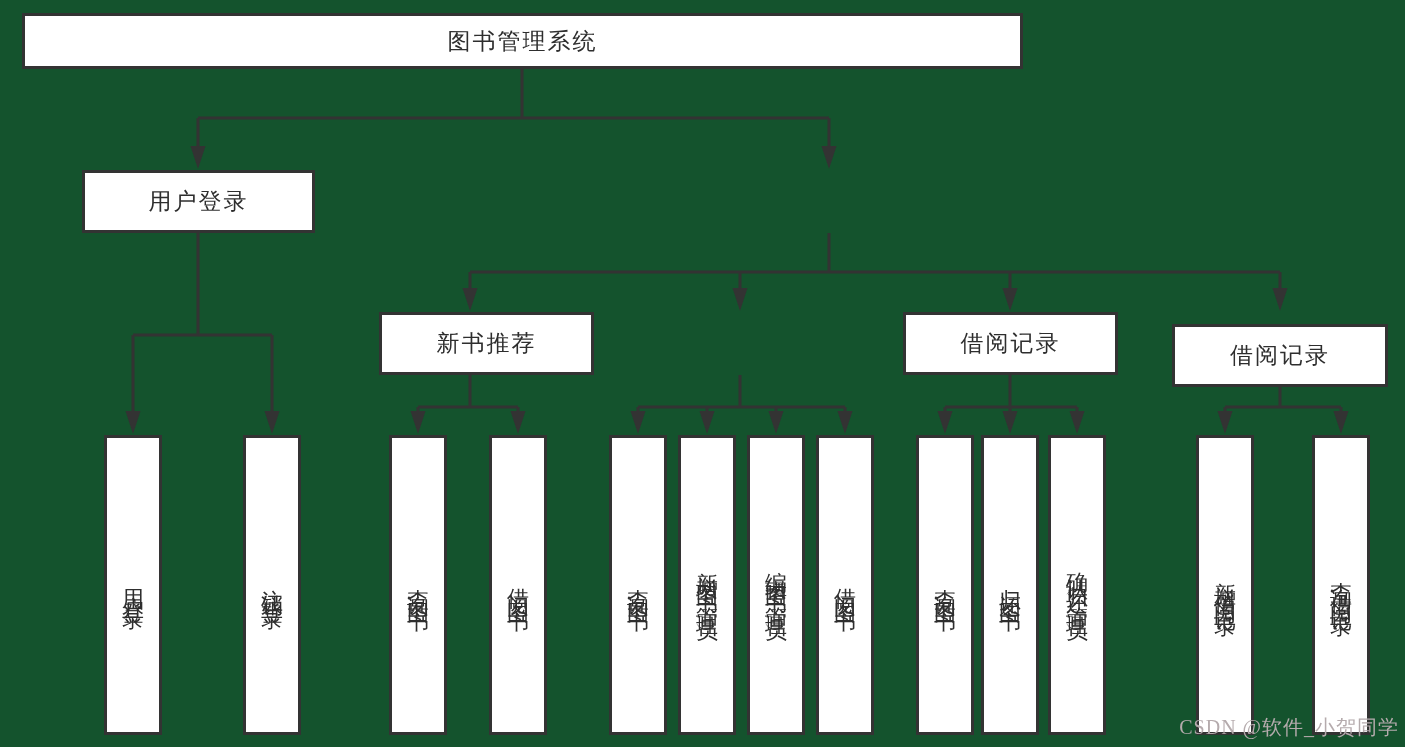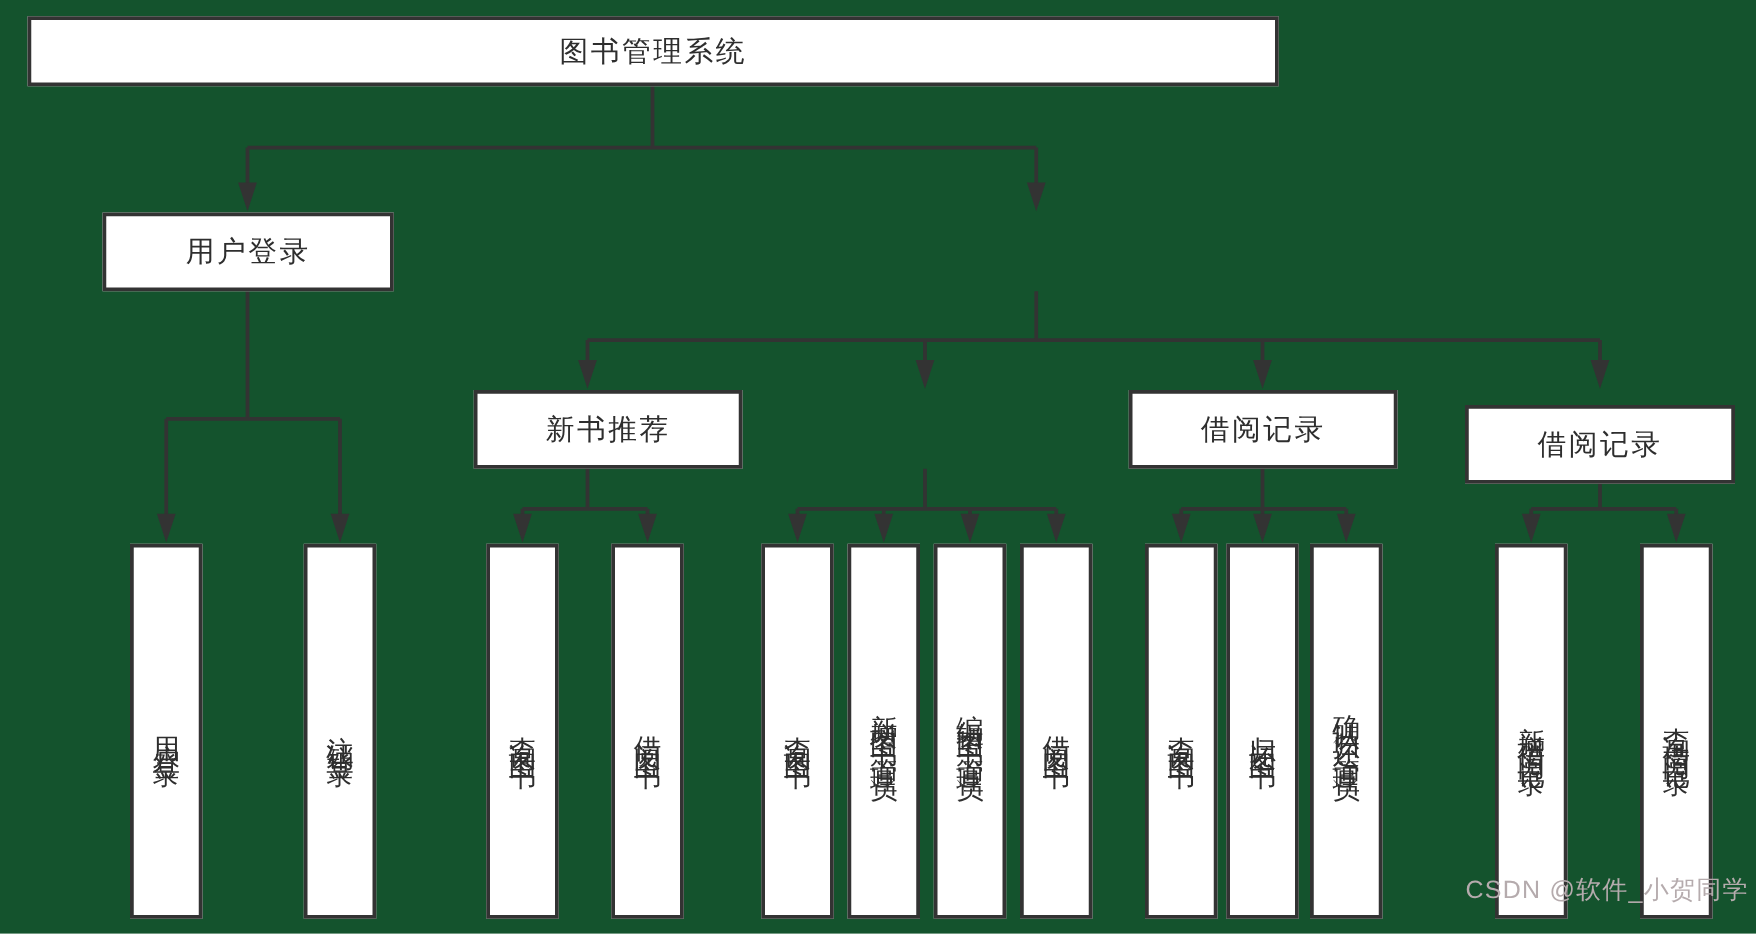--- a/index.html
+++ b/index.html
@@ -43,25 +43,26 @@
     height: 300px;
     top: 435px;
     font-size: 22px;
     writing-mode: vertical-rl;
     letter-spacing: 7px;
     line-height: 1;
   }
   .watermark {
     position: absolute;
     right: 6px;
-    bottom: 22px;
+    bottom: 6px;
     font-size: 20px;
     color: #b5abad;
     letter-spacing: 1px;
     white-space: nowrap;
+    font-family: Liberation Serif, serif;
   }
 </style>
 </head>
 <body>
 
 <div class="canvas">
 
   <svg class="connectors" viewBox="0 0 1405 747" xmlns="http://www.w3.org/2000/svg">
     <g stroke="#333333" stroke-width="3" fill="none">
       <path d="M522 69 V118 M198 118 H829 M198 118 V147 M829 118 V147"></path>

